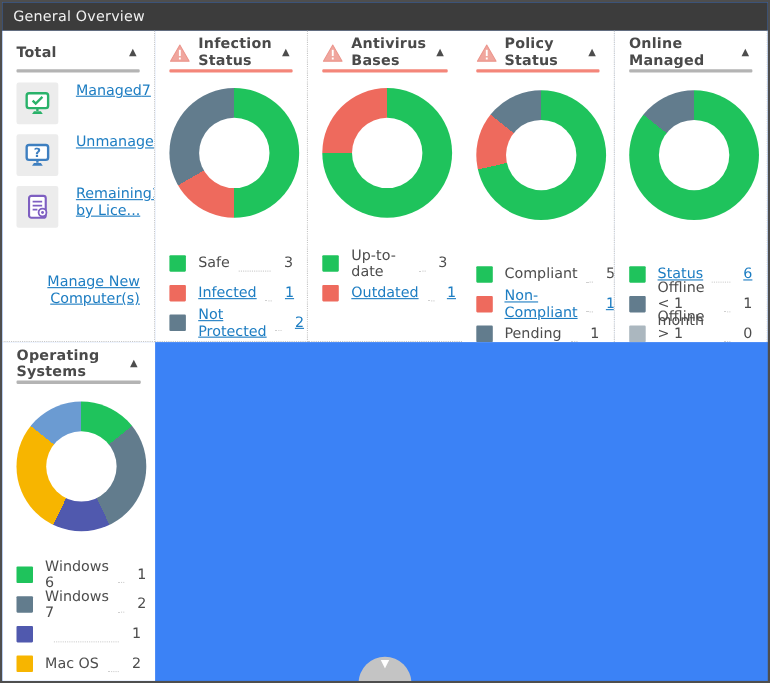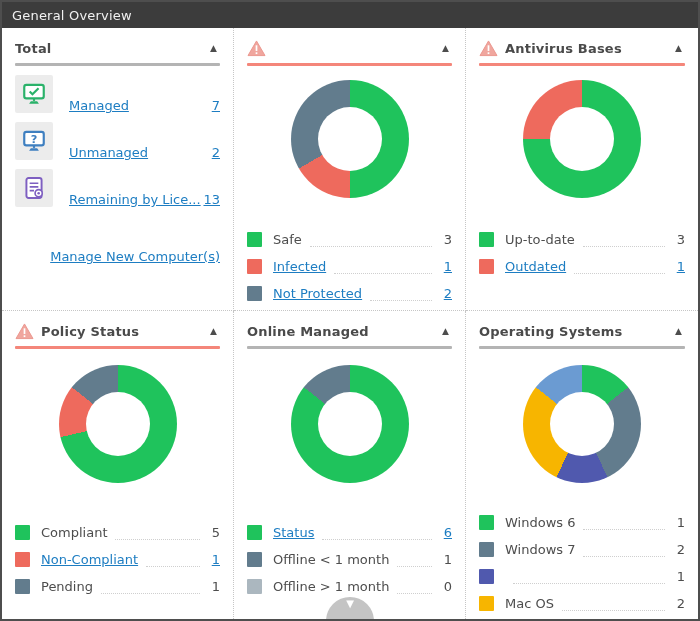--- a/index.html
+++ b/index.html
@@ -8,36 +8,36 @@
   .window {
     position:relative; width:700px; height:621px; background:#3b82f6;
     border:2px solid #4e4e4e; overflow:hidden;
   }
   .titlebar {
     height:26px; background:#3c3c3c; color:#f1f1f1; font-size:13px;
     display:flex; align-items:center; padding-left:10px; letter-spacing:.2px;
   }
   .grid {
     display:grid; height:591px;
-    grid-template-columns:1fr 1fr 1fr; grid-template-rows:283px 1fr;
+    grid-template-columns:1fr 1fr 1fr 1fr 1fr; grid-template-rows:283px 1fr;
   }
   .panel { position:relative; padding:8px 13px 0 13px; background:#fff; overflow:hidden; }
   .panel.c1,.panel.c2 { border-right:1px dotted #c6c6c6; }
   .panel.r1 { border-bottom:1px dotted #c6c6c6; }
 
   .phead { display:flex; align-items:center; height:24px; }
   .ptitle { font-size:13px; font-weight:bold; color:#4a4a4a; letter-spacing:.2px; }
   .warnicon { width:19px; height:17px; margin-right:7px; flex:0 0 auto; }
   .collapse { margin-left:auto; font-size:9px; color:#4d4d4d; cursor:pointer; padding:2px 3px; }
   .underline { height:3px; margin-top:3px; border-radius:1px; }
   .underline.gray { background:#b4b4b4; }
   .underline.warn { background:#f4867a; }
 
   
-  .trow { display:flex; align-items:flex-end; margin-top:9px; }
+  .trow { display:flex; align-items:flex-start; margin-top:9px; }
   .trow:first-of-type { margin-top:13px; }
   .tile { width:38px; height:38px; background:#ececec; border-radius:2px;
           display:flex; align-items:center; justify-content:center; flex:0 0 auto; }
   .trow .lbl { margin-left:16px; font-size:13px; }
   .trow .val { margin-left:auto; font-size:13px; }
   .link { color:#1d7dc2; text-decoration:underline; cursor:pointer; }
   .plain { color:#4d4d4d; text-decoration:none; }
   .footer-link { text-align:right; margin-top:42px; font-size:13px; }
 
   
@@ -124,20 +124,21 @@
       </div>
     </div>
 
     <div class="panel r1 c2">
       <div class="phead">
         <svg class="warnicon" viewBox="0 0 20 18">
           <path d="M10 1 L19 16.5 H1 Z" fill="#f0a69e" stroke="#eb958c" stroke-width="1" stroke-linejoin="round"></path>
           <rect x="9.1" y="5.6" width="1.8" height="6" fill="#fff"></rect>
             <rect x="9.1" y="13" width="1.8" height="1.9" fill="#fff"></rect>
         </svg>
+        <span class="ptitle">Infection Status</span>
         <span class="collapse">▲</span>
       </div>
       <div class="underline warn"></div>
 
       <div class="donut" style="background: conic-gradient(rgb(31, 195, 92) 0deg, rgb(31, 195, 92) 180deg, rgb(238, 106, 93) 180deg, rgb(238, 106, 93) 240deg, rgb(98, 124, 141) 240deg, rgb(98, 124, 141) 360deg);"></div>
 
       <div class="legend">
         <div class="lrow">
           <span class="sw" style="background: rgb(31, 195, 92);"></span>
           <span class="plain">Safe</span>

